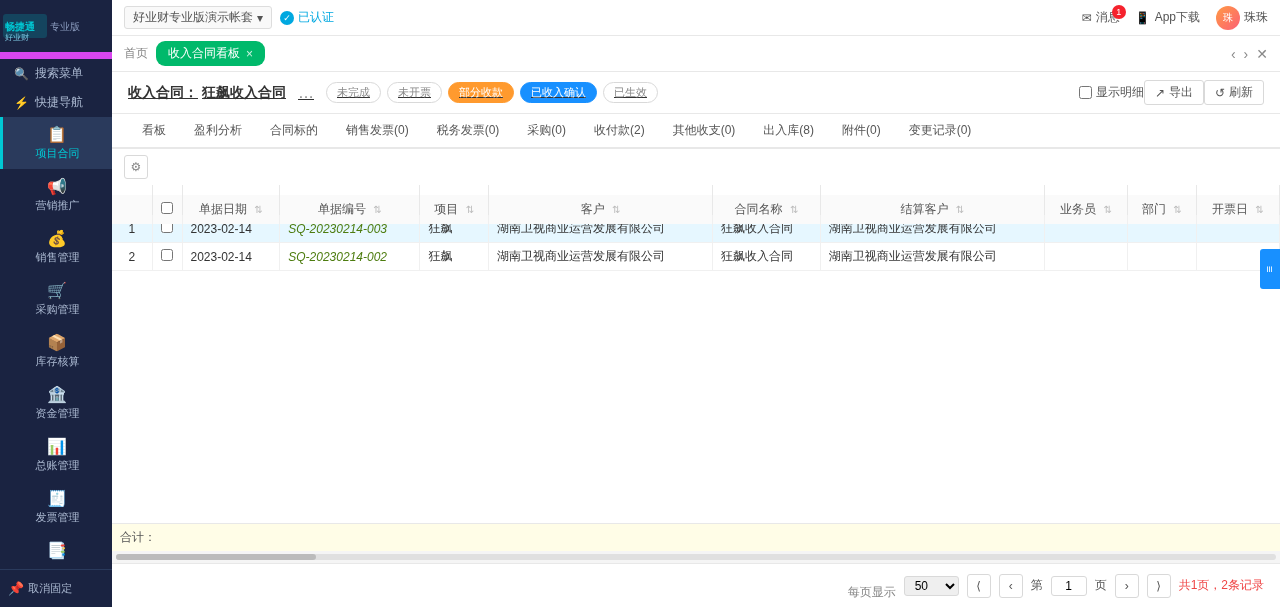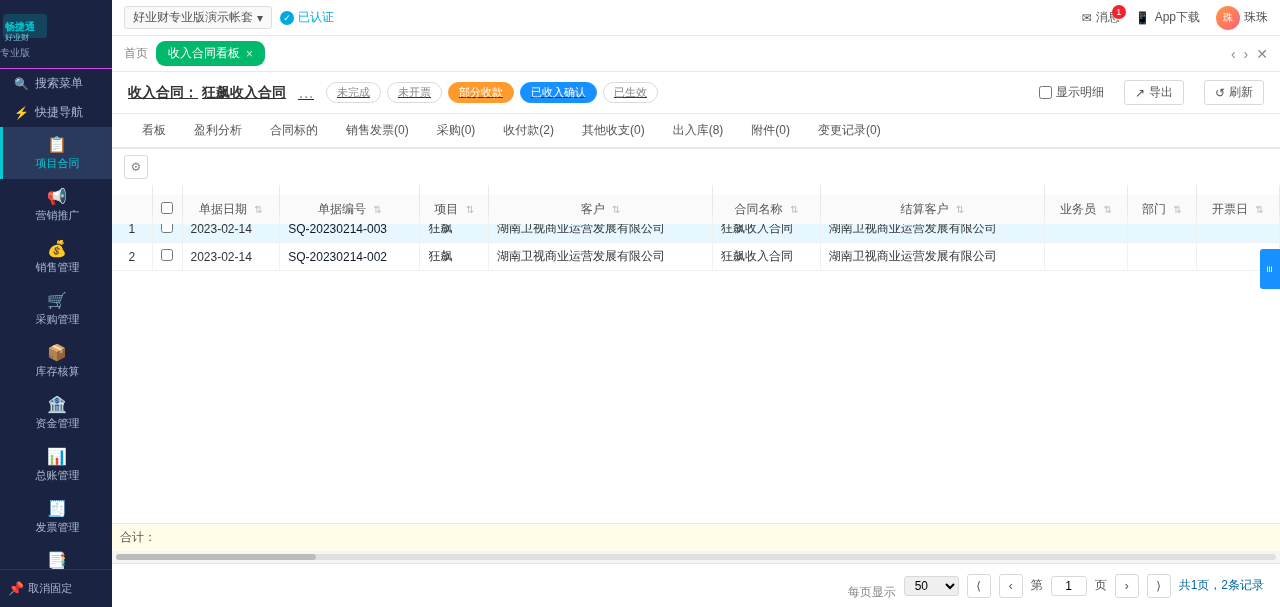--- a/index.html
+++ b/index.html
@@ -1,20 +1,20 @@
 <!DOCTYPE html>
 <html><head>
   <meta charset="utf-8">
   <style>
     * { box-sizing: border-box; margin: 0; padding: 0; }
     body { font-family: "Microsoft YaHei", "PingFang SC", sans-serif; font-size: 12px; background: #f0f2f5; color: #333; display: flex; height: 607px; overflow: hidden; }
 
     
     .sidebar { width: 112px; background: #1a2341; display: flex; flex-direction: column; height: 100%; flex-shrink: 0; }
-    .sidebar-logo { background: #1a2341; padding: 8px 0; display: flex; flex-direction: column; align-items: flex-start; border-bottom: 1px solid #d946ef; }
+    .sidebar-logo { background: #1a2341; padding: 8px 0; display: flex; align-items: center; border-bottom: 7px solid #d946ef; }
     .logo-icon { width: 50px; height: 36px; display: flex; align-items: center; justify-content: center; }
     .logo-icon svg { width: 48px; height: 32px; }
     .logo-sub { color: #8899bb; font-size: 10px; margin-top: 2px; }
     .sidebar-search { display: flex; align-items: center; padding: 6px 8px; color: #aab8d0; cursor: pointer; }
     .sidebar-search span { margin-left: 6px; font-size: 12px; }
     .sidebar-nav { display: flex; align-items: center; padding: 6px 8px; color: #aab8d0; cursor: pointer; }
     .sidebar-nav span { margin-left: 6px; font-size: 12px; }
     .sidebar-item { display: flex; flex-direction: column; align-items: center; padding: 8px 4px; color: #aab8d0; cursor: pointer; border-left: 3px solid transparent; }
     .sidebar-item.active { background: #2a3a5c; color: #00c8d4; border-left-color: #00c8d4; }
     .sidebar-item .icon { font-size: 16px; margin-bottom: 2px; }
@@ -48,62 +48,62 @@
     .tab-nav-btns { margin-left: auto; display: flex; gap: 8px; color: #888; }
     .tab-nav-btns span { cursor: pointer; font-size: 14px; }
 
     
     .page-header { background: #fff; padding: 8px 16px; border-bottom: 1px solid #e8e8e8; display: flex; align-items: center; justify-content: space-between; flex-shrink: 0; }
     .page-title-area { display: flex; align-items: center; gap: 12px; text-decoration: underline; }
     .status-buttons { display: flex; gap: 6px; }
     .status-btn { padding: 2px 10px; border: 1px solid #d9d9d9; border-radius: 12px; font-size: 11px; cursor: pointer; background: #fff; color: #888; }
     .status-btn.orange { background: #ff9a2e; color: #fff; border-color: #ff9a2e; }
     .status-btn.blue { background: #1890ff; color: #fff; border-color: #1890ff; }
-    .page-actions { display: flex; align-items: center; gap: 20px; }
+    .page-actions { display: flex; align-items: center; gap: 0; }
     .page-action-btn { display: flex; align-items: center; gap: 4px; padding: 3px 10px; border: 1px solid #d9d9d9; border-radius: 3px; background: #fff; cursor: pointer; font-size: 12px; color: #555; }
     .more-btn { cursor: pointer; color: #888; font-size: 16px; }
     .show-detail { display: flex; align-items: center; gap: 4px; font-size: 12px; color: #555; }
 
     
     .sub-tabs { background: #fff; padding: 0 16px; border-bottom: 2px solid #e8e8e8; display: flex; flex-shrink: 0; }
     .sub-tab { padding: 8px 14px; font-size: 12px; cursor: pointer; color: #555; border-bottom: 2px solid transparent; margin-bottom: -2px; white-space: nowrap; }
     .sub-tab.active { color: #00b96b; border-bottom-color: #00b96b; font-weight: 500; }
 
     
     .table-area { flex: 1; overflow: hidden; display: flex; flex-direction: column; background: #fff; margin: 0; }
     .table-toolbar { padding: 6px 12px; display: flex; align-items: center; background: #fff; }
     .gear-btn { width: 24px; height: 24px; border: 1px solid #d9d9d9; border-radius: 3px; display: flex; align-items: center; justify-content: center; cursor: pointer; color: #888; }
     .table-wrapper { flex: 1; overflow: auto; }
     .data-table { width: 100%; border-collapse: collapse; font-size: 12px; }
     .data-table th { background: #fafafa; border-bottom: 1px solid #e8e8e8; border-right: 1px solid #e8e8e8; padding: 6px 8px; font-weight: 500; color: #555; white-space: nowrap; position: sticky; top: 10px; z-index: 1; }
     .data-table th .sort-icon { color: #bbb; margin-left: 4px; font-size: 10px; }
     .data-table td { border-bottom: 1px solid #f0f0f0; border-right: 1px solid #f0f0f0; padding: 5px 8px; color: #333; white-space: nowrap; }
     .data-table tr.selected td { background: #e6f7ff; }
-    .data-table td a { color: #0f172a; text-decoration: none; }
+    .data-table td a { color: #4d7c0f; text-decoration: none; font-style: italic; }
     .col-index { width: 40px; text-align: center; }
     .col-check { width: 30px; text-align: center; }
     .checkbox { width: 12px; height: 12px; border: 1px solid #d9d9d9; cursor: pointer; }
     .row-num { color: #888; text-align: center; }
 
     
     .table-footer { background: #fffde7; border-top: 1px solid #e8e8e8; padding: 5px 8px; display: flex; align-items: center; font-size: 12px; color: #555; flex-shrink: 0; }
     .total-label { font-weight: 500; }
 
     
     .scrollbar-row { height: 12px; background: #f5f5f5; display: flex; align-items: center; padding: 2px 4px; flex-shrink: 0; }
     .scroll-track { flex: 1; height: 6px; background: #e0e0e0; border-radius: 3px; position: relative; }
     .scroll-thumb { width: 200px; height: 6px; background: #bbb; border-radius: 3px; position: absolute; left: 0; }
 
     
     .pagination { background: #fff; padding: 6px 16px; display: flex; align-items: center; justify-content: flex-end; gap: 8px; border-top: 1px solid #e8e8e8; flex-shrink: 0; font-size: 12px; color: #555; }
     .page-size-label { color: #888; margin-top: 14px; }
     .page-size-select { border: 1px solid #d9d9d9; border-radius: 3px; padding: 1px 6px; font-size: 12px; }
     .page-btn { width: 24px; height: 24px; border: 1px solid #d9d9d9; border-radius: 3px; display: flex; align-items: center; justify-content: center; cursor: pointer; background: #fff; color: #555; font-size: 12px; }
     .page-input { width: 36px; border: 1px solid #d9d9d9; border-radius: 3px; padding: 2px 4px; text-align: center; font-size: 12px; }
-    .page-info { color: #0369a1; }
+    .page-info { color: #ef4444; }
 
     
     .float-action { position: absolute; right: 0; top: 50%; transform: translateY(-50%); background: #1890ff; color: #fff; width: 20px; height: 40px; display: flex; align-items: center; justify-content: center; cursor: pointer; border-radius: 3px 0 0 3px; writing-mode: vertical-rl; font-size: 11px; }
 
     .content-wrapper { flex: 1; display: flex; flex-direction: column; overflow: hidden; position: relative; }
   </style>
 </head>
 <body>
 
 <div class="sidebar">
@@ -248,20 +248,21 @@
         <span>刷新</span>
       </div>
     </div>
   </div>
 
   <div class="sub-tabs">
     <div class="sub-tab">看板</div>
     <div class="sub-tab">盈利分析</div>
     <div class="sub-tab">合同标的</div>
     <div class="sub-tab">销售发票(0)</div>
+    <div class="sub-tab">税务发票(0)</div>
     <div class="sub-tab">采购(0)</div>
     <div class="sub-tab">收付款(2)</div>
     <div class="sub-tab">其他收支(0)</div>
     <div class="sub-tab">出入库(8)</div>
     <div class="sub-tab">附件(0)</div>
     <div class="sub-tab">变更记录(0)</div>
   </div>
 
   <div class="content-wrapper">
 

